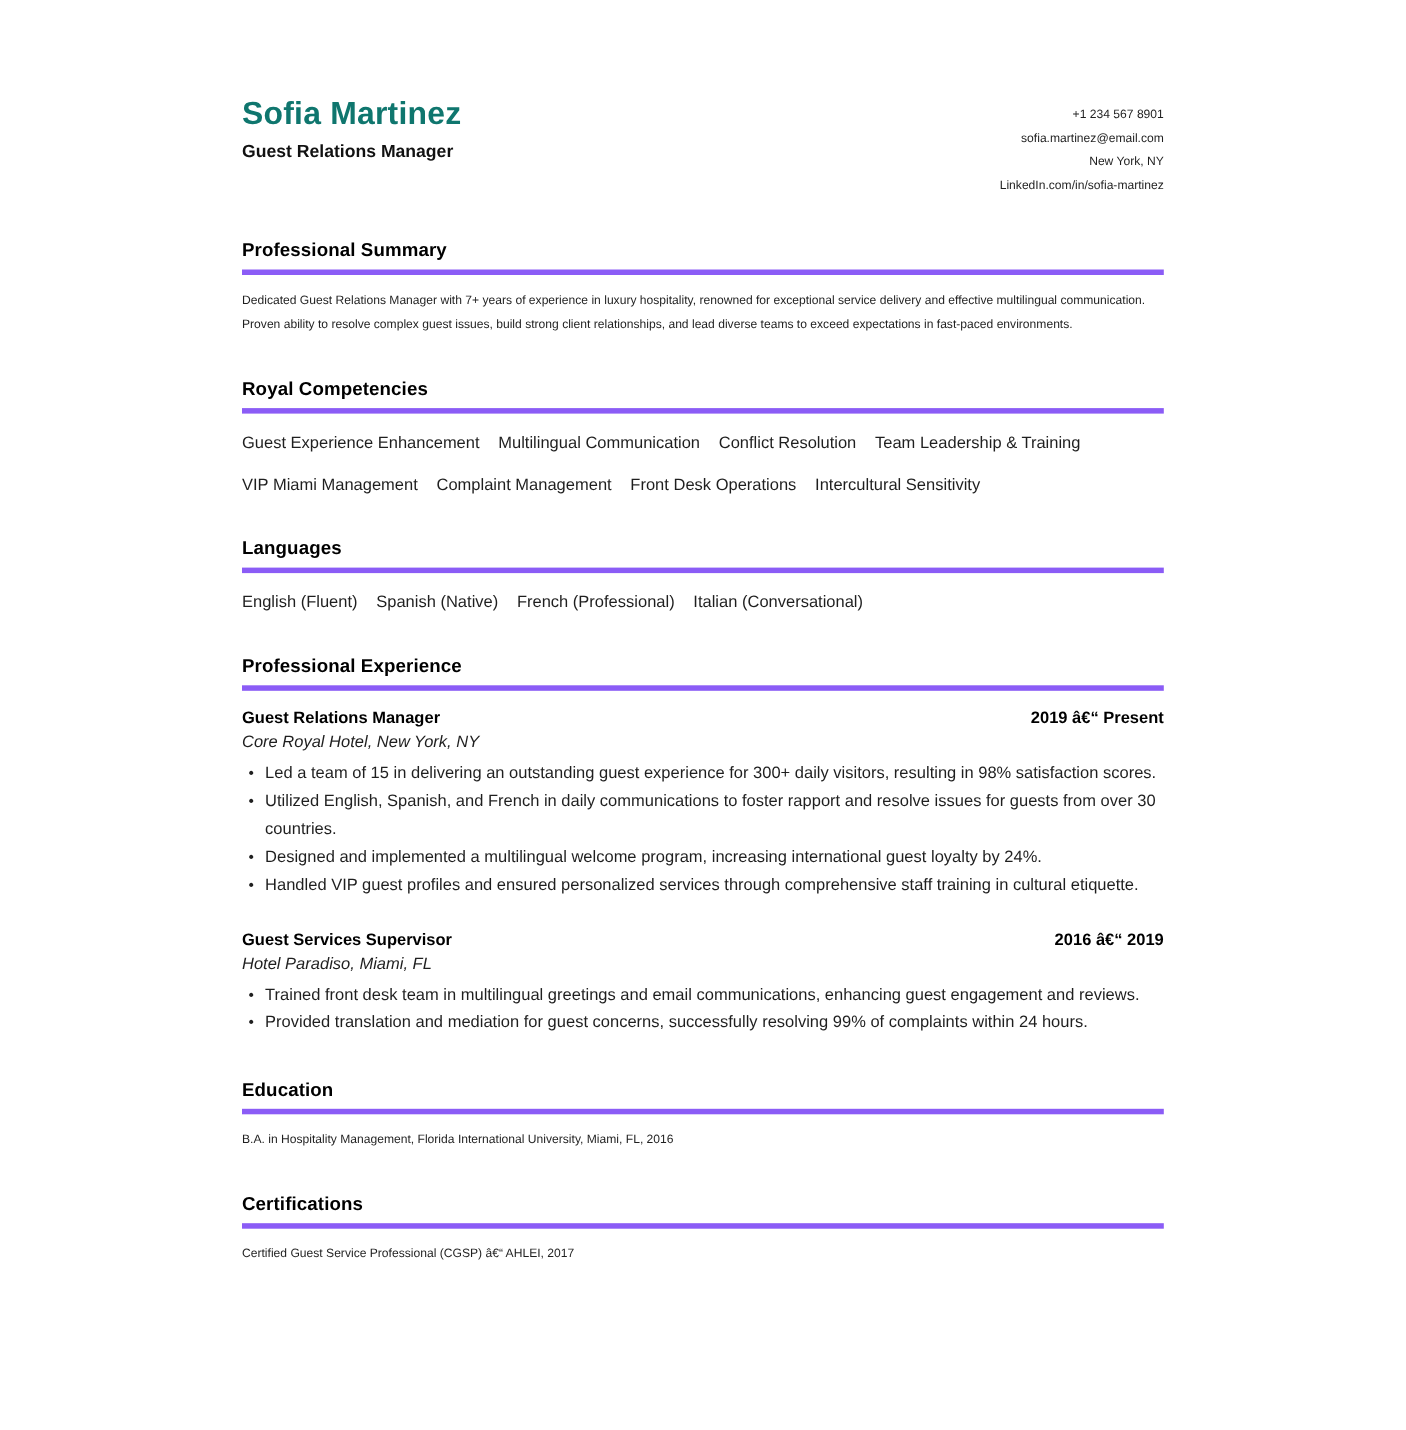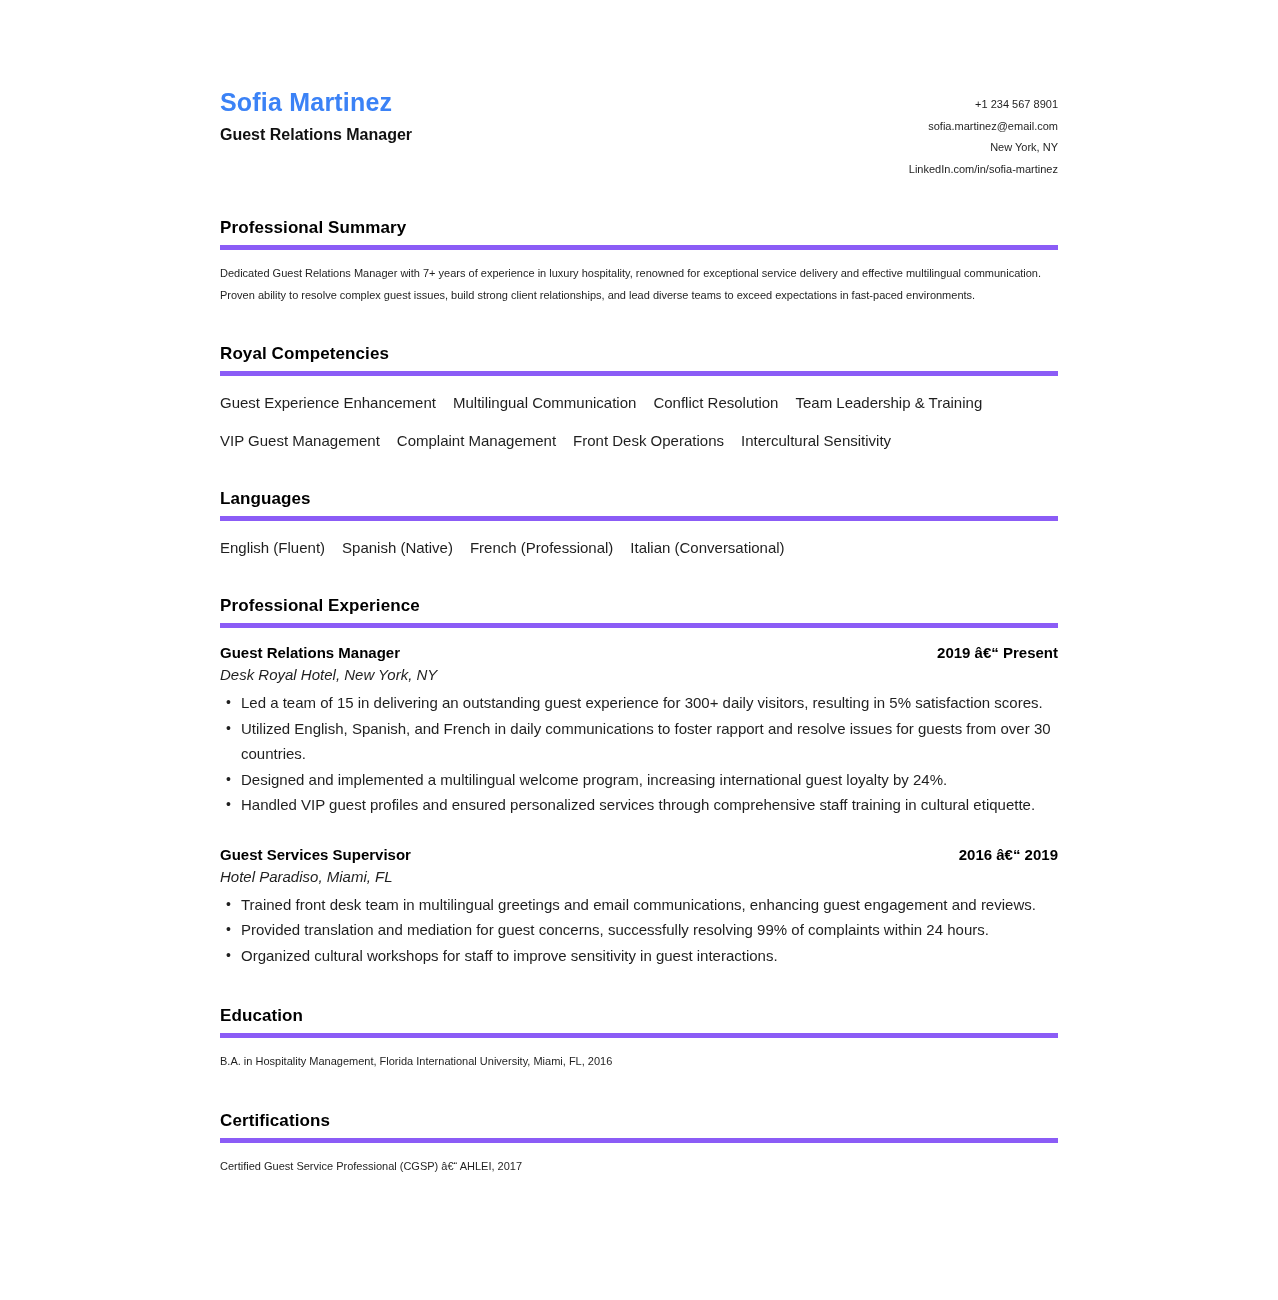--- a/index.html
+++ b/index.html
@@ -19,23 +19,23 @@
     padding-bottom: 60px;
     box-sizing: border-box;
   }
   
   .header {
     display: flex;
     justify-content: space-between;
     align-items: flex-start;
   }
   .candidate-name {
-    font-size: 25px;
-    font-weight: 700;
-    color: #3b82f6;
+    font-size: 29px;
+    font-weight: 700;
+    color: #0f766e;
     margin: 0;
     line-height: 1.15;
     letter-spacing: 0.2px;
   }
   .candidate-title {
     font-size: 16px;
     font-weight: 700;
     color: #111111;
     margin-top: 9px;
   }
@@ -138,21 +138,21 @@
     <p class="section-text">Dedicated Guest Relations Manager with 7+ years of experience in luxury hospitality, renowned for exceptional service delivery and effective multilingual communication. Proven ability to resolve complex guest issues, build strong client relationships, and lead diverse teams to exceed expectations in fast-paced environments.</p>
   </section>
 
   <section class="section">
     <h2 class="section-heading">Royal Competencies</h2>
     <div class="inline-list">
       <span>Guest Experience Enhancement</span>
       <span>Multilingual Communication</span>
       <span>Conflict Resolution</span>
       <span>Team Leadership &amp; Training</span>
-      <span>VIP Guest Management</span>
+      <span>VIP Miami Management</span>
       <span>Complaint Management</span>
       <span>Front Desk Operations</span>
       <span>Intercultural Sensitivity</span>
     </div>
   </section>
 
   <section class="section">
     <h2 class="section-heading">Languages</h2>
     <div class="inline-list">
       <span>English (Fluent)</span>
@@ -163,39 +163,38 @@
   </section>
 
   <section class="section">
     <h2 class="section-heading">Professional Experience</h2>
 
     <div class="job">
       <div class="job-head">
         <span>Guest Relations Manager</span>
         <span>2019 â€“ Present</span>
       </div>
-      <div class="job-company">Desk Royal Hotel, New York, NY</div>
+      <div class="job-company">Core Royal Hotel, New York, NY</div>
       <ul class="bullets">
-        <li>Led a team of 15 in delivering an outstanding guest experience for 300+ daily visitors, resulting in 5% satisfaction scores.</li>
+        <li>Led a team of 15 in delivering an outstanding guest experience for 300+ daily visitors, resulting in 98% satisfaction scores.</li>
         <li>Utilized English, Spanish, and French in daily communications to foster rapport and resolve issues for guests from over 30 countries.</li>
         <li>Designed and implemented a multilingual welcome program, increasing international guest loyalty by 24%.</li>
         <li>Handled VIP guest profiles and ensured personalized services through comprehensive staff training in cultural etiquette.</li>
       </ul>
     </div>
 
     <div class="job">
       <div class="job-head">
         <span>Guest Services Supervisor</span>
         <span>2016 â€“ 2019</span>
       </div>
       <div class="job-company">Hotel Paradiso, Miami, FL</div>
       <ul class="bullets">
         <li>Trained front desk team in multilingual greetings and email communications, enhancing guest engagement and reviews.</li>
         <li>Provided translation and mediation for guest concerns, successfully resolving 99% of complaints within 24 hours.</li>
-        <li>Organized cultural workshops for staff to improve sensitivity in guest interactions.</li>
       </ul>
     </div>
   </section>
 
   <section class="section">
     <h2 class="section-heading">Education</h2>
     <p class="section-text">B.A. in Hospitality Management, Florida International University, Miami, FL, 2016</p>
   </section>
 
   <section class="section">

